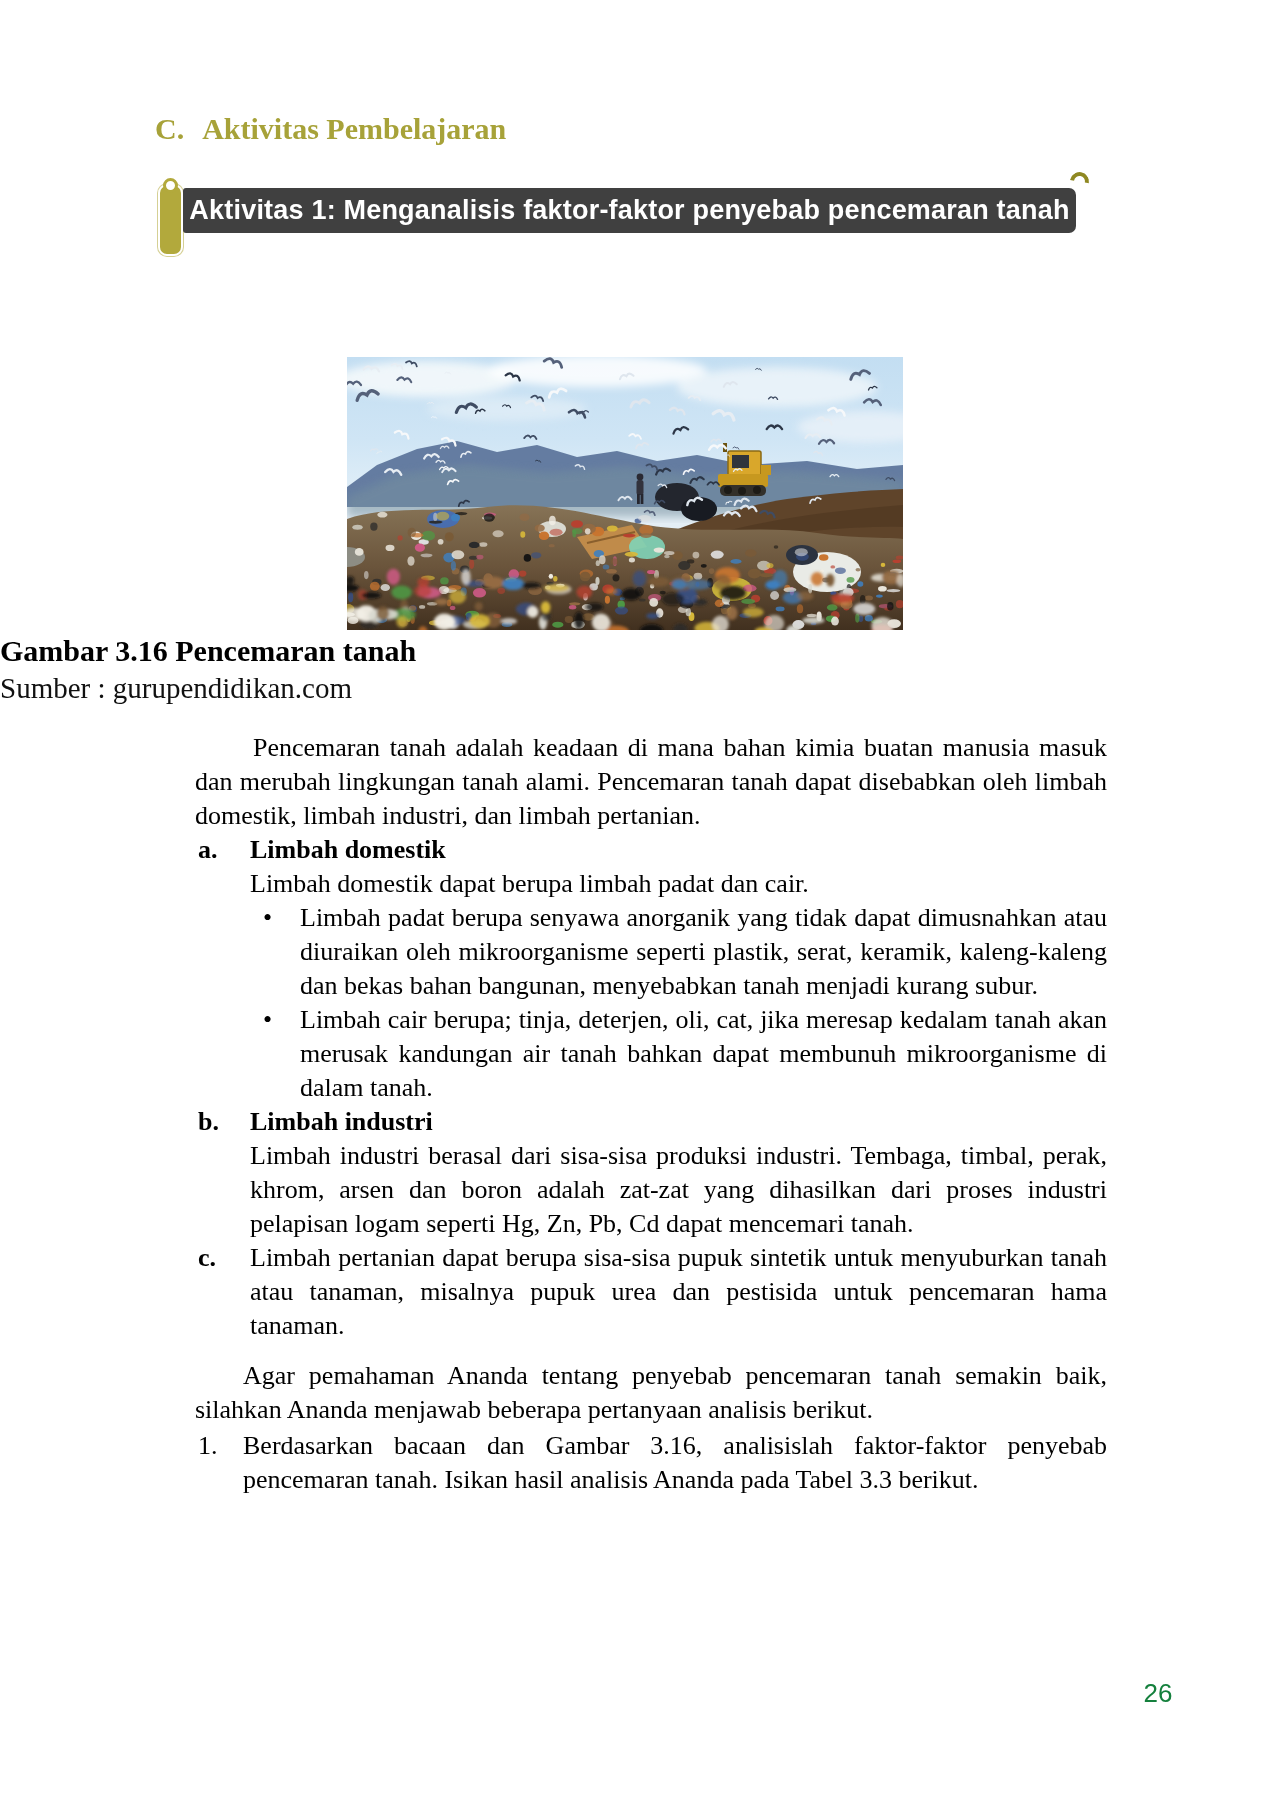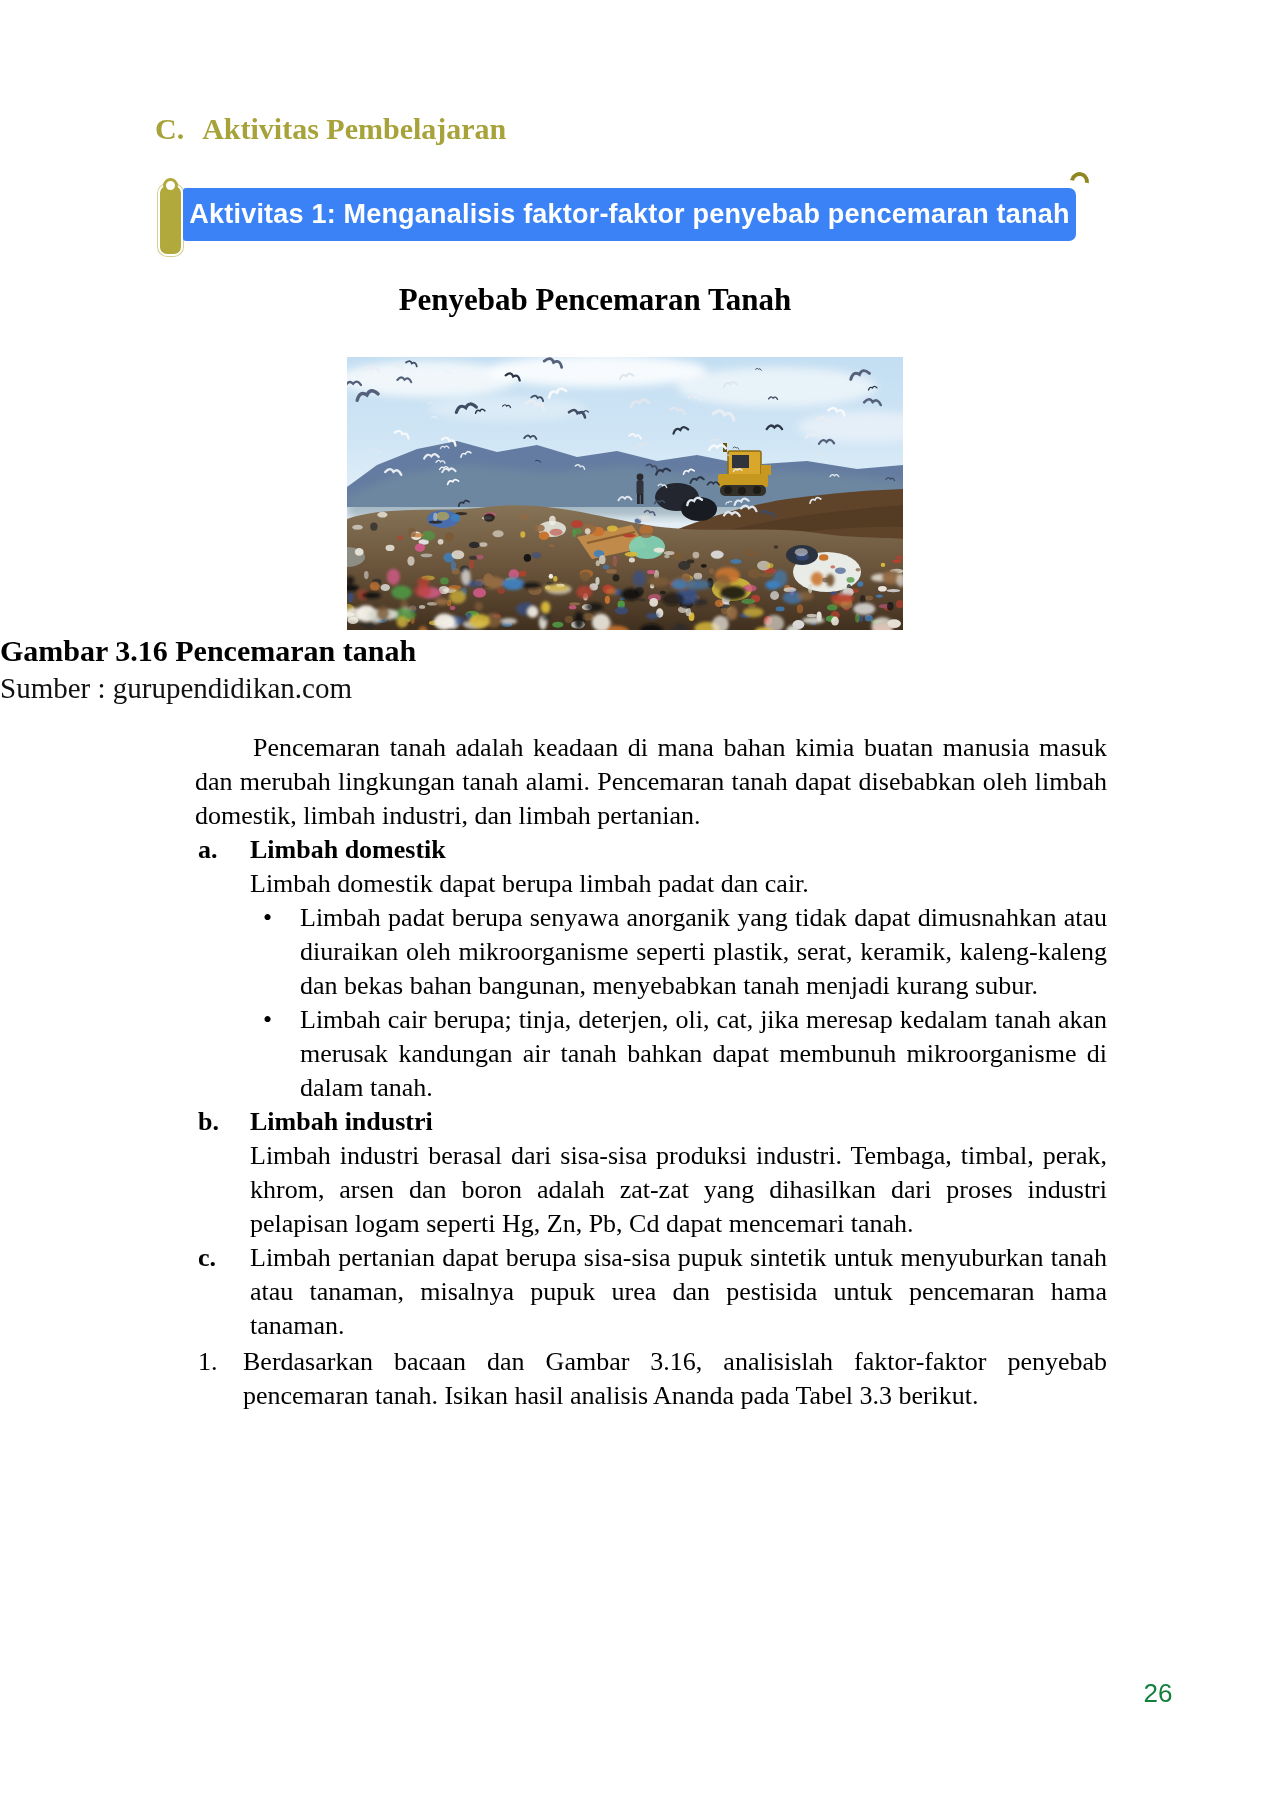--- a/index.html
+++ b/index.html
@@ -19,22 +19,22 @@
   .scroll-body{
     position:absolute;left:0;top:14px;width:21px;height:68px;
     background:#b2a93c;border:2px solid #ffffff;border-radius:9px;
     box-shadow:0 0 0 1px rgba(178,169,60,.55);
   }
   .scroll-curl{
     position:absolute;left:5px;top:8px;width:9px;height:9px;
     background:#ffffff;border:3px solid #b2a93c;border-radius:50%;
   }
   .banner{
-    position:absolute;left:25px;top:18px;width:893px;height:53px;
-    background:#3b82f6;border-radius:3px 7px 7px 3px;
+    position:absolute;left:25px;top:18px;width:893px;height:45px;
+    background:#404040;border-radius:3px 7px 7px 3px;
     display:flex;align-items:center;justify-content:center;
   }
   .banner .txt{
     font-family:"Liberation Sans",sans-serif;font-weight:bold;
     font-size:27px;color:#ffffff;letter-spacing:.2px;
   }
   .curl-right{
     position:absolute;right:4px;top:2px;width:11px;height:11px;
     border:4px solid #8f8822;border-radius:50%;
     border-left-color:transparent;border-bottom-color:transparent;
@@ -91,21 +91,20 @@
 
   <div class="banner-wrap">
     <span class="scroll-body"></span>
     <span class="scroll-curl"></span>
     <div class="banner">
       <span class="txt">Aktivitas 1: Menganalisis faktor-faktor penyebab pencemaran tanah</span>
     </div>
     <span class="curl-right"></span>
   </div>
 
-  <div class="fig-title">Penyebab Pencemaran Tanah</div>
 
   <div class="photo">
     <svg id="photo-svg" width="556" height="273" viewBox="0 0 556 273">
       <defs>
         <filter id="soft">
             <feGaussianBlur stdDeviation="1.6"></feGaussianBlur>
           </filter>
         <filter id="haze">
             <feGaussianBlur stdDeviation="4"></feGaussianBlur>
           </filter>
@@ -617,20 +616,21 @@
       </div>
     </div>
 
     <div class="sec">
       <span class="label">c.</span>
       <div class="content">
         <p>Limbah pertanian dapat berupa sisa-sisa pupuk sintetik untuk menyuburkan tanah atau tanaman, misalnya pupuk urea dan pestisida untuk pencemaran hama tanaman.</p>
       </div>
     </div>
 
+    <p class="closing">Agar pemahaman Ananda tentang penyebab pencemaran tanah semakin baik, silahkan Ananda menjawab beberapa pertanyaan analisis berikut.</p>
 
     <div class="numbered">
       <span class="label">1.</span>
       <p>Berdasarkan bacaan dan Gambar 3.16, analisislah faktor-faktor penyebab pencemaran tanah. Isikan hasil analisis Ananda pada Tabel 3.3 berikut.</p>
     </div>
   </div>
 
   <div class="page-number">26</div>
 
 </div>

